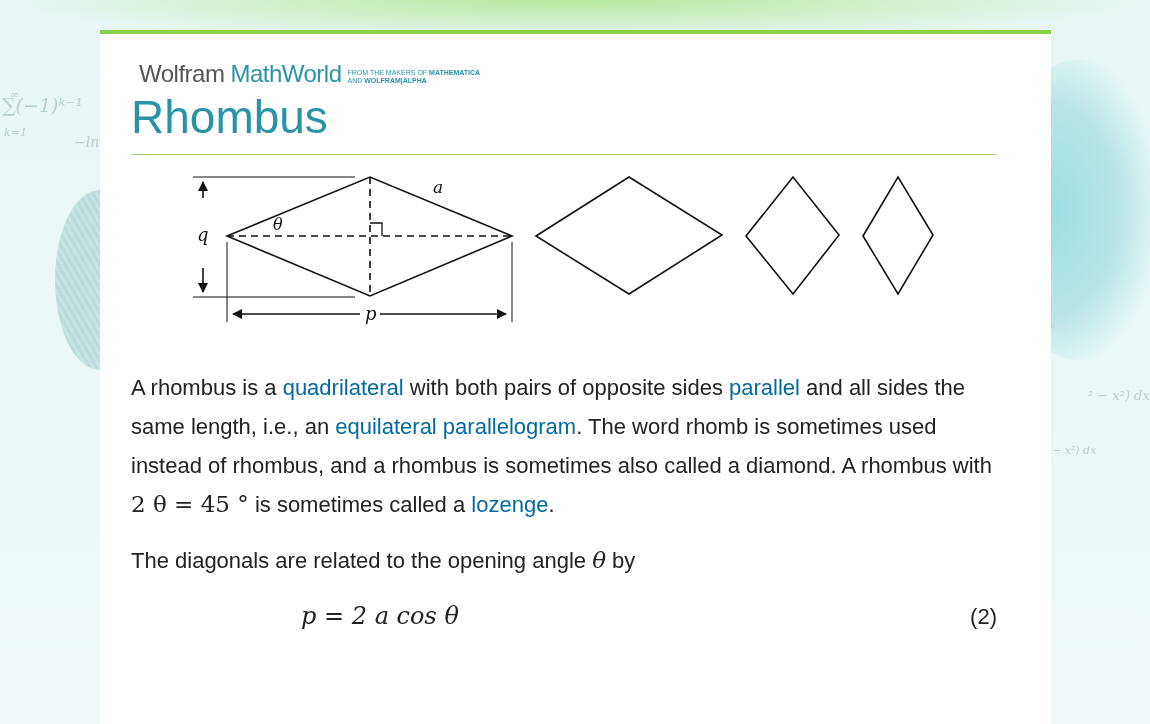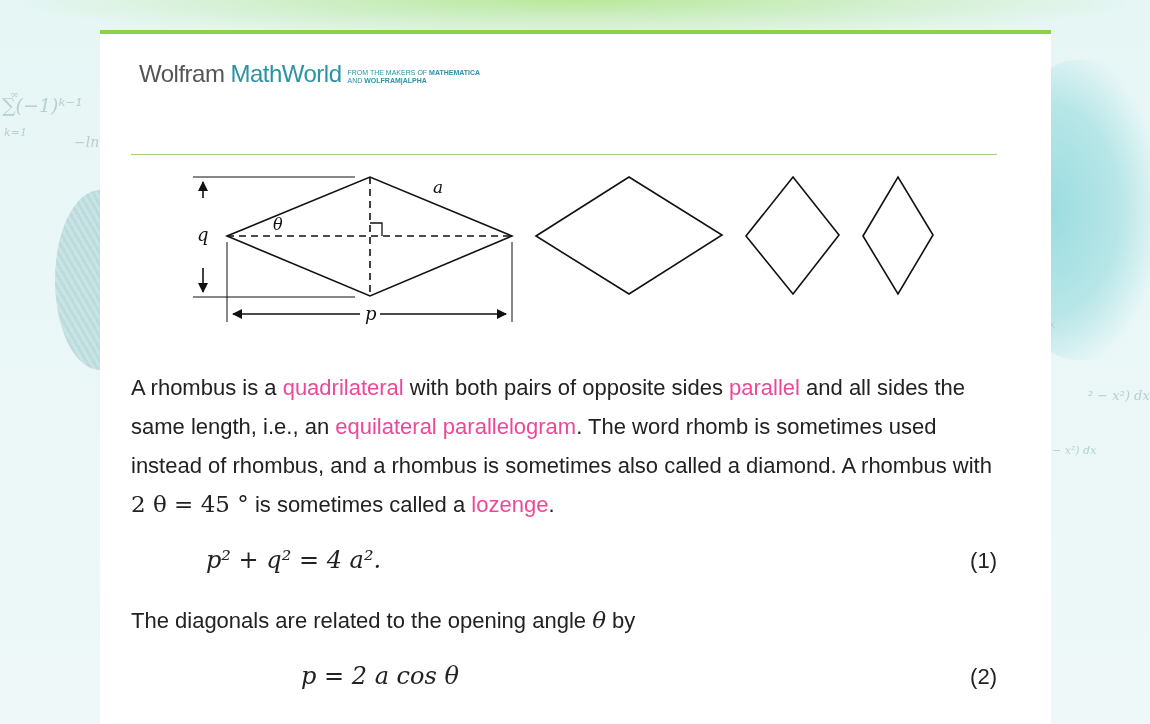--- a/index.html
+++ b/index.html
@@ -39,21 +39,21 @@
     font-family:"Liberation Sans", sans-serif;
   }
   .rule { position:absolute; left:31px; top:120px; width:866px; height:1px; background:#9fd27b; }
   .figure { position:absolute; left:85px; top:134px; }
   .content {
     position:absolute; left:31px; top:334px; width:880px;
     font-size:22px; line-height:39px; color:#222;
     font-family:"Liberation Sans", sans-serif;
   }
   .content p { margin:0 0 17px 0; }
-  .content a { color:#ec4899; text-decoration:none; }
+  .content a { color:#0369a1; text-decoration:none; }
   .math { font-family:"DejaVu Serif", serif; font-style:italic; font-size:23px; }
   .mathup { font-family:"DejaVu Serif", serif; font-size:23px; }
   .eq { position:relative; height:60px; }
   .eq .expr { position:absolute; left:75px; top:0; font-family:"DejaVu Serif", serif; font-size:24px; }
   .eq .num { position:absolute; right:14px; top:0; font-size:22px; }
 </style>
 </head>
 <body>
 
 <div class="bg-top"></div>
@@ -73,20 +73,21 @@
     <span class="wolfram">Wolfram</span>
     <span class="mathworld">MathWorld</span>
     <span class="tag">
       <span>FROM THE MAKERS OF</span>
       <b>MATHEMATICA</b><br>
       <span>AND</span>
       <b>WOLFRAM|ALPHA</b>
     </span>
   </div>
 
+  <h1 class="title" style="margin:0;font-weight:normal;">Rhombus</h1>
   <div class="rule"></div>
 
   <svg class="figure" width="770" height="160" viewBox="0 0 770 160">
     <defs>
       <marker id="arr" markerWidth="10" markerHeight="10" refX="9" refY="5" orient="auto" markerUnits="userSpaceOnUse">
         <path d="M0,0 L10,5 L0,10 z" fill="#111"></path>
       </marker>
     </defs>
     <g stroke="#111" stroke-width="1.6" fill="none">
       <line x1="8" y1="9" x2="170" y2="9" stroke-width="1"></line>
@@ -110,24 +111,20 @@
       <polygon points="351,68 444,9 537,67 444,126"></polygon>
       <polygon points="561,68 608,9 654,67 608,126"></polygon>
       <polygon points="678,68 713,9 748,67 713,126"></polygon>
     </g>
   </svg>
 
   <div class="content">
     <p>
       <span>A rhombus is a </span><a href="#">quadrilateral</a><span> with both pairs of opposite sides </span><a href="#">parallel</a><span> and all sides the same length, i.e., an </span><a href="#">equilateral parallelogram</a><span>. The word rhomb is sometimes used instead of rhombus, and a rhombus is sometimes also called a diamond. A rhombus with </span><span class="mathup">2 θ = 45 °</span><span> is sometimes called a </span><a href="#">lozenge</a><span>.</span>
     </p>
-    <div class="eq">
-      <span class="expr math">p² + q² = 4 a².</span>
-      <span class="num">(1)</span>
-    </div>
     <p>
       <span>The diagonals are related to the opening angle </span><span class="math">θ</span><span> by</span>
     </p>
     <div class="eq">
       <span class="expr math" style="left:170px;">p = 2 a cos θ</span>
       <span class="num">(2)</span>
     </div>
   </div>
 </div>
 

